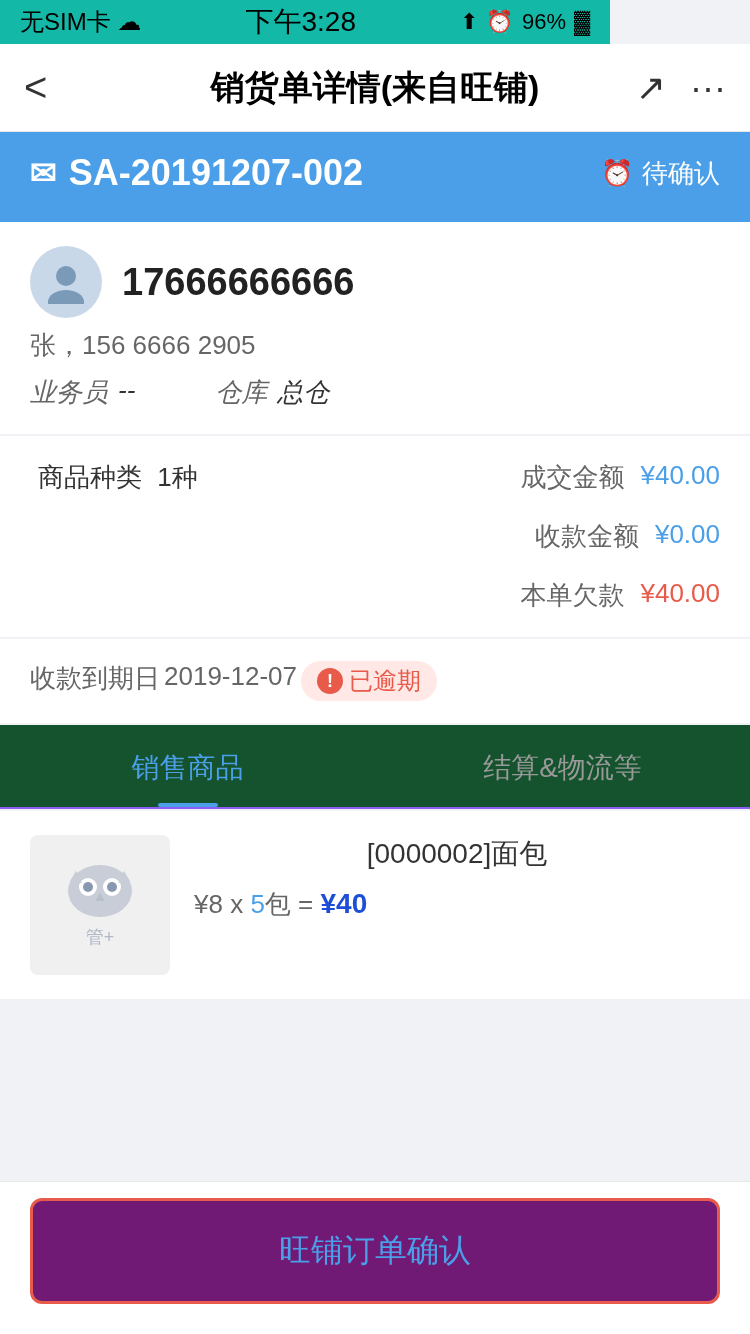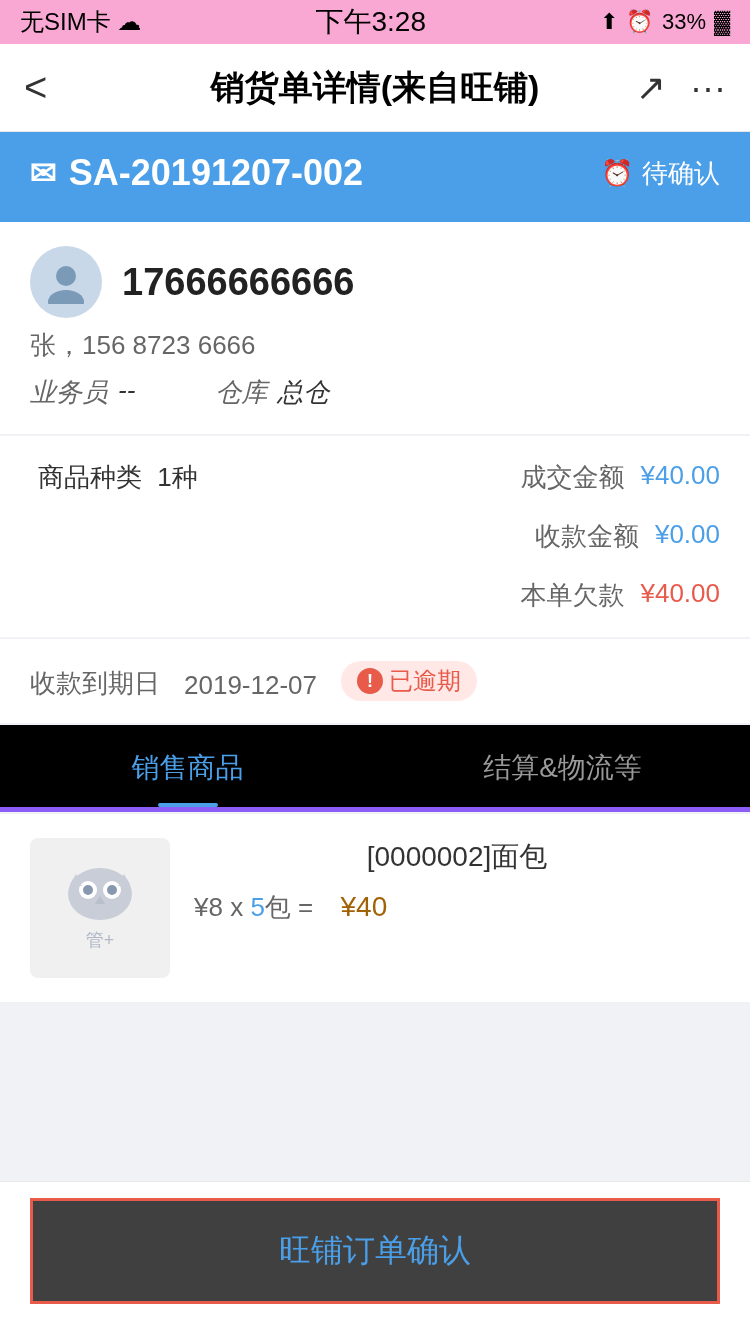--- a/index.html
+++ b/index.html
@@ -8,23 +8,23 @@
       width: 750px;
       min-height: 1334px;
       font-family: -apple-system, "PingFang SC", "Helvetica Neue", sans-serif;
       background: #f0f2f5;
       font-size: 28px;
       color: #333;
     }
 
     
     .status-bar {
-      width: 750px;
+      width: 610px;
       height: 44px;
-      background: #f9a8d4;
+      background: #14b8a6;
       display: flex;
       align-items: center;
       justify-content: space-between;
       padding: 0 20px;
       font-size: 24px;
       color: #000;
     }
     .status-left { display: flex; align-items: center; gap: 10px; }
     .status-center { font-size: 28px; font-weight: 500; text-align: center; }
     .status-right { display: flex; align-items: center; gap: 8px; font-size: 22px; }
@@ -183,22 +183,22 @@
     }
     .amount-blue { color: #4a9fe8; font-weight: 500; }
     .amount-red { color: #e85a4a; font-weight: 500; }
 
     
     .due-section {
       background: #fff;
       padding: 22px 30px;
       margin-bottom: 2px;
       display: flex;
-      align-items: flex-end;
-      gap: 24px;
+      align-items: flex-start;
+      gap: 4px;
       font-size: 26px;
       color: #666;
     }
     .overdue-badge {
       background: #ffe8e6;
       color: #e85a4a;
       border-radius: 20px;
       padding: 4px 16px;
       font-size: 24px;
       display: flex;
@@ -213,23 +213,23 @@
       display: inline-flex;
       align-items: center;
       justify-content: center;
       color: #fff;
       font-size: 18px;
       font-weight: bold;
     }
 
     
     .tabs-section {
-      background: #000000;
-      display: flex;
-      border-bottom: 5px solid #8b5cf6;
+      background: #14532d;
+      display: flex;
+      border-bottom: 2px solid #8b5cf6;
     }
     .tab {
       flex: 1;
       text-align: center;
       padding: 24px 0 20px;
       font-size: 28px;
       color: #999;
       cursor: pointer;
       position: relative;
     }
@@ -286,21 +286,21 @@
       font-size: 28px;
       color: #333;
       margin-bottom: 14px;
       text-align: center;
     }
     .product-price {
       font-size: 26px;
       color: #666;
     }
     .product-price .qty { color: #4a9fe8; }
-    .product-price .total { color: #a16207; font-weight: 400; font-size: 28px; margin-left: 20px; }
+    .product-price .total { color: #1d4ed8; font-weight: 700; font-size: 28px; }
 
     
     .spacer {
       flex: 1;
       min-height: 200px;
       background: #f0f2f5;
     }
 
     
     .bottom-bar {
@@ -308,42 +308,42 @@
       bottom: 0;
       left: 0;
       width: 750px;
       background: #fff;
       padding: 16px 30px 30px;
       border-top: 1px solid #e8e8e8;
     }
     .confirm-btn {
       width: 100%;
       padding: 28px 0;
-      background: #404040;
+      background: #701a75;
       border: 3px solid #e85a4a;
-      border-radius: 0;
+      border-radius: 12px;
       font-size: 32px;
       color: #4a9fe8;
       cursor: pointer;
       text-align: center;
       font-weight: 500;
     }
   </style>
 </head>
 <body>
 
 <div class="status-bar">
   <div class="status-left">
     <span>无SIM卡 ☁</span>
   </div>
   <div class="status-center">下午3:28</div>
   <div class="status-right">
     <span>⬆</span>
     <span>⏰</span>
-    <span>33%</span>
+    <span>96%</span>
     <span>▓</span>
   </div>
 </div>
 
 <div class="nav-bar">
   <span class="nav-back">&lt;</span>
   <span class="nav-title">销货单详情(来自旺铺)</span>
   <div class="nav-actions">
     <span class="nav-icon">↗</span>
     <span class="nav-icon">···</span>
@@ -366,21 +366,21 @@
 <div class="customer-section">
   <div class="customer-top">
     <div class="customer-avatar">
       <svg width="44" height="44" viewBox="0 0 44 44">
         <circle cx="22" cy="16" r="10" fill="#7a9ab8"></circle>
         <ellipse cx="22" cy="42" rx="18" ry="12" fill="#7a9ab8"></ellipse>
       </svg>
     </div>
     <span class="customer-phone">17666666666</span>
   </div>
-  <div class="customer-name">张，156 8723 6666</div>
+  <div class="customer-name">张，156 6666 2905</div>
   <div class="customer-meta">
     <div class="customer-meta-item">
       <span class="meta-label">业务员</span>
       <span class="meta-value">--</span>
     </div>
     <div class="customer-meta-item">
       <span class="meta-label">仓库</span>
       <span class="meta-value">总仓</span>
     </div>
   </div>

